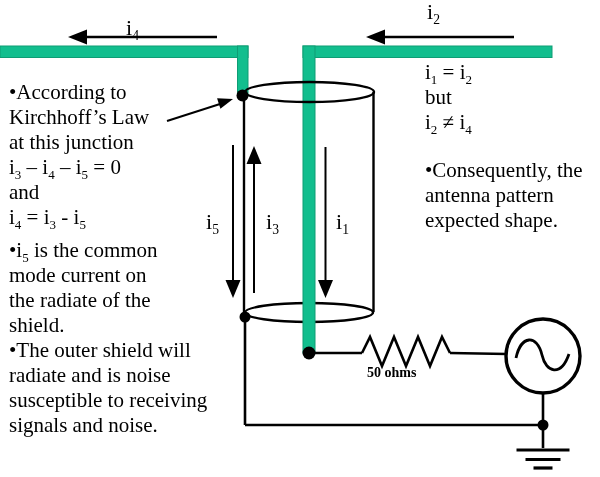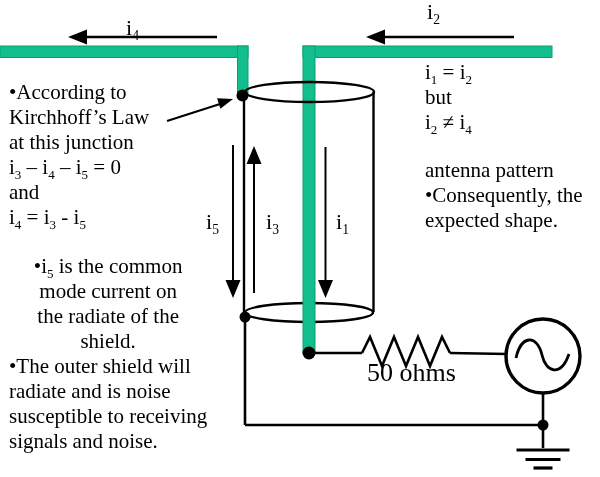--- a/index.html
+++ b/index.html
@@ -4,23 +4,23 @@
 <style>
   html,body{margin:0;padding:0;background:#ffffff;}
   body{width:600px;height:477px;position:relative;overflow:hidden;
        font-family:"Liberation Serif","DejaVu Serif",serif;color:#000;}
   .stage{position:absolute;left:0;top:0;width:600px;height:477px;}
   svg{position:absolute;left:0;top:0;}
   .lbl{position:absolute;font-size:22px;line-height:22px;white-space:nowrap;}
   .lbl sub{font-size:0.62em;line-height:0;}
   .tb{position:absolute;font-size:21px;line-height:25px;white-space:nowrap;}
   .tb sub{font-size:0.62em;line-height:0;}
-  .p2-left{margin-top:24px;text-align:center;}
+  .p2-left{margin-top:8px;}
   .p2-right{margin-top:23px;}
-  .ohms{font-size:26px;}
+  .ohms{font-size:14px;font-weight:bold;}
   .green-shape{stroke:#0e9d75;stroke-width:1;}
   .wire{stroke:#000;stroke-width:2.6;fill:none;}
   .thin{stroke:#000;stroke-width:2;fill:none;}
   .edge{stroke:#000;stroke-width:2.4;fill:none;}
   .ah{fill:#000;stroke:none;}
 </style>
 </head>
 <body>
 
 <div class="stage">
@@ -110,19 +110,19 @@
       </div>
   </div>
 
   <div class="tb" style="left:425px;top:60px">
     <div>
         <div class="tl">i<sub>1</sub> = i<sub>2</sub></div>
         <div class="tl">but</div>
         <div class="tl">i<sub>2</sub> ≠ i<sub>4</sub></div>
       </div>
     <div class="p2-right">
+        <div class="tl">•Consequently, the</div>
         <div class="tl">antenna pattern</div>
-        <div class="tl">•Consequently, the</div>
         <div class="tl">expected shape.</div>
       </div>
   </div>
 
 </div>
 
 </body></html>

